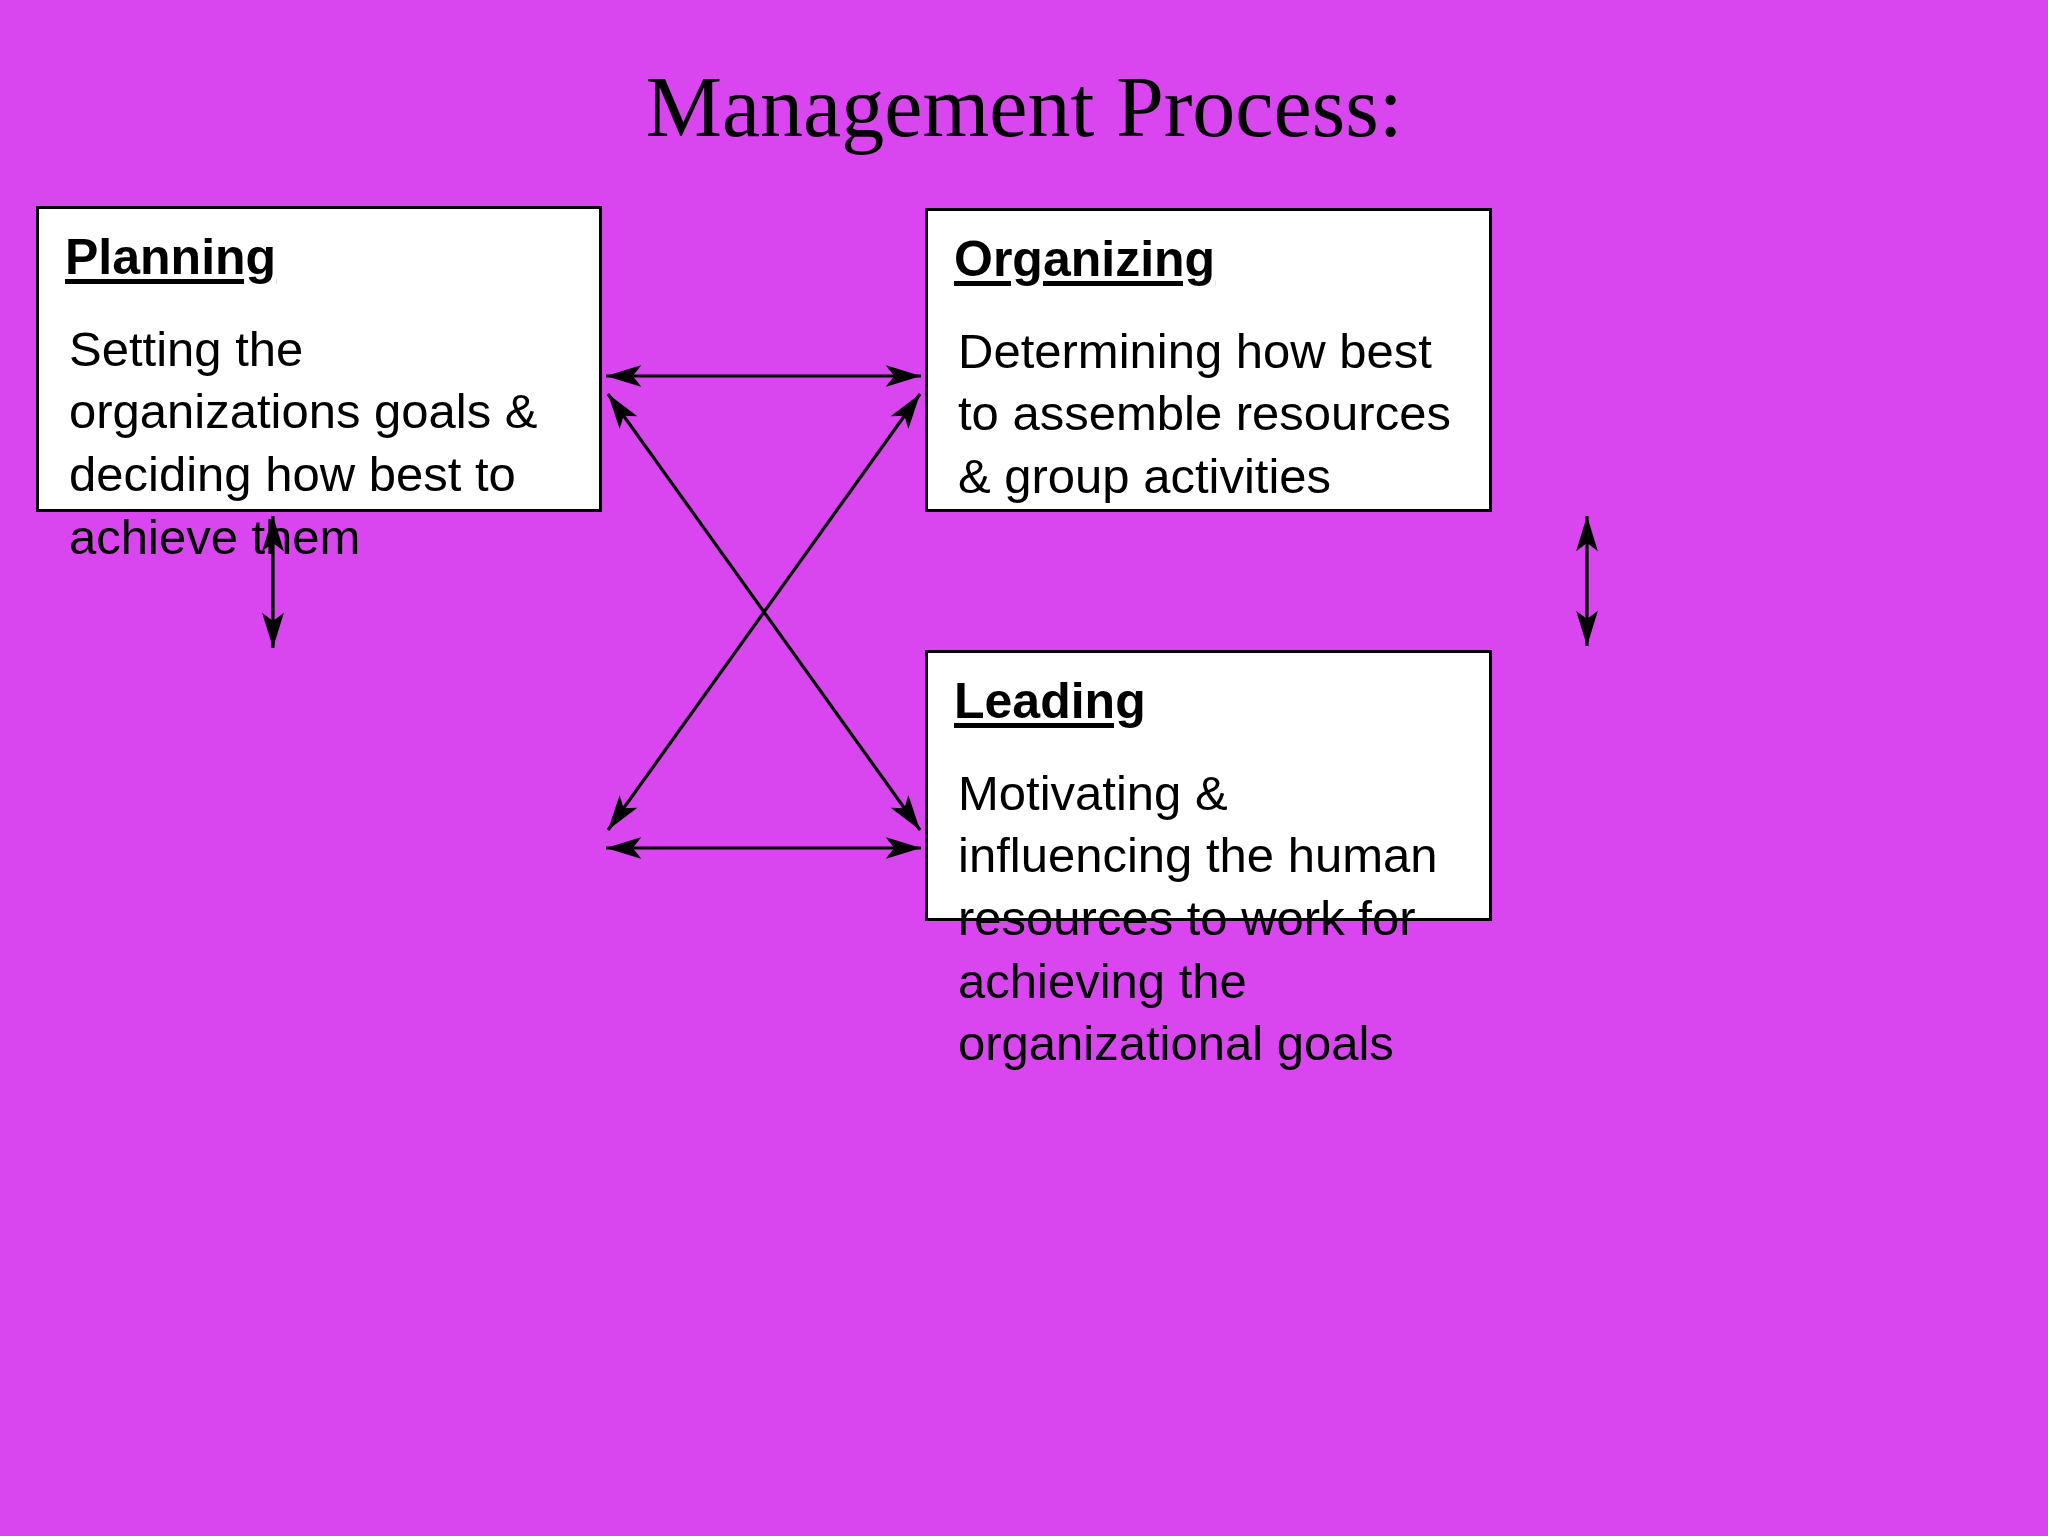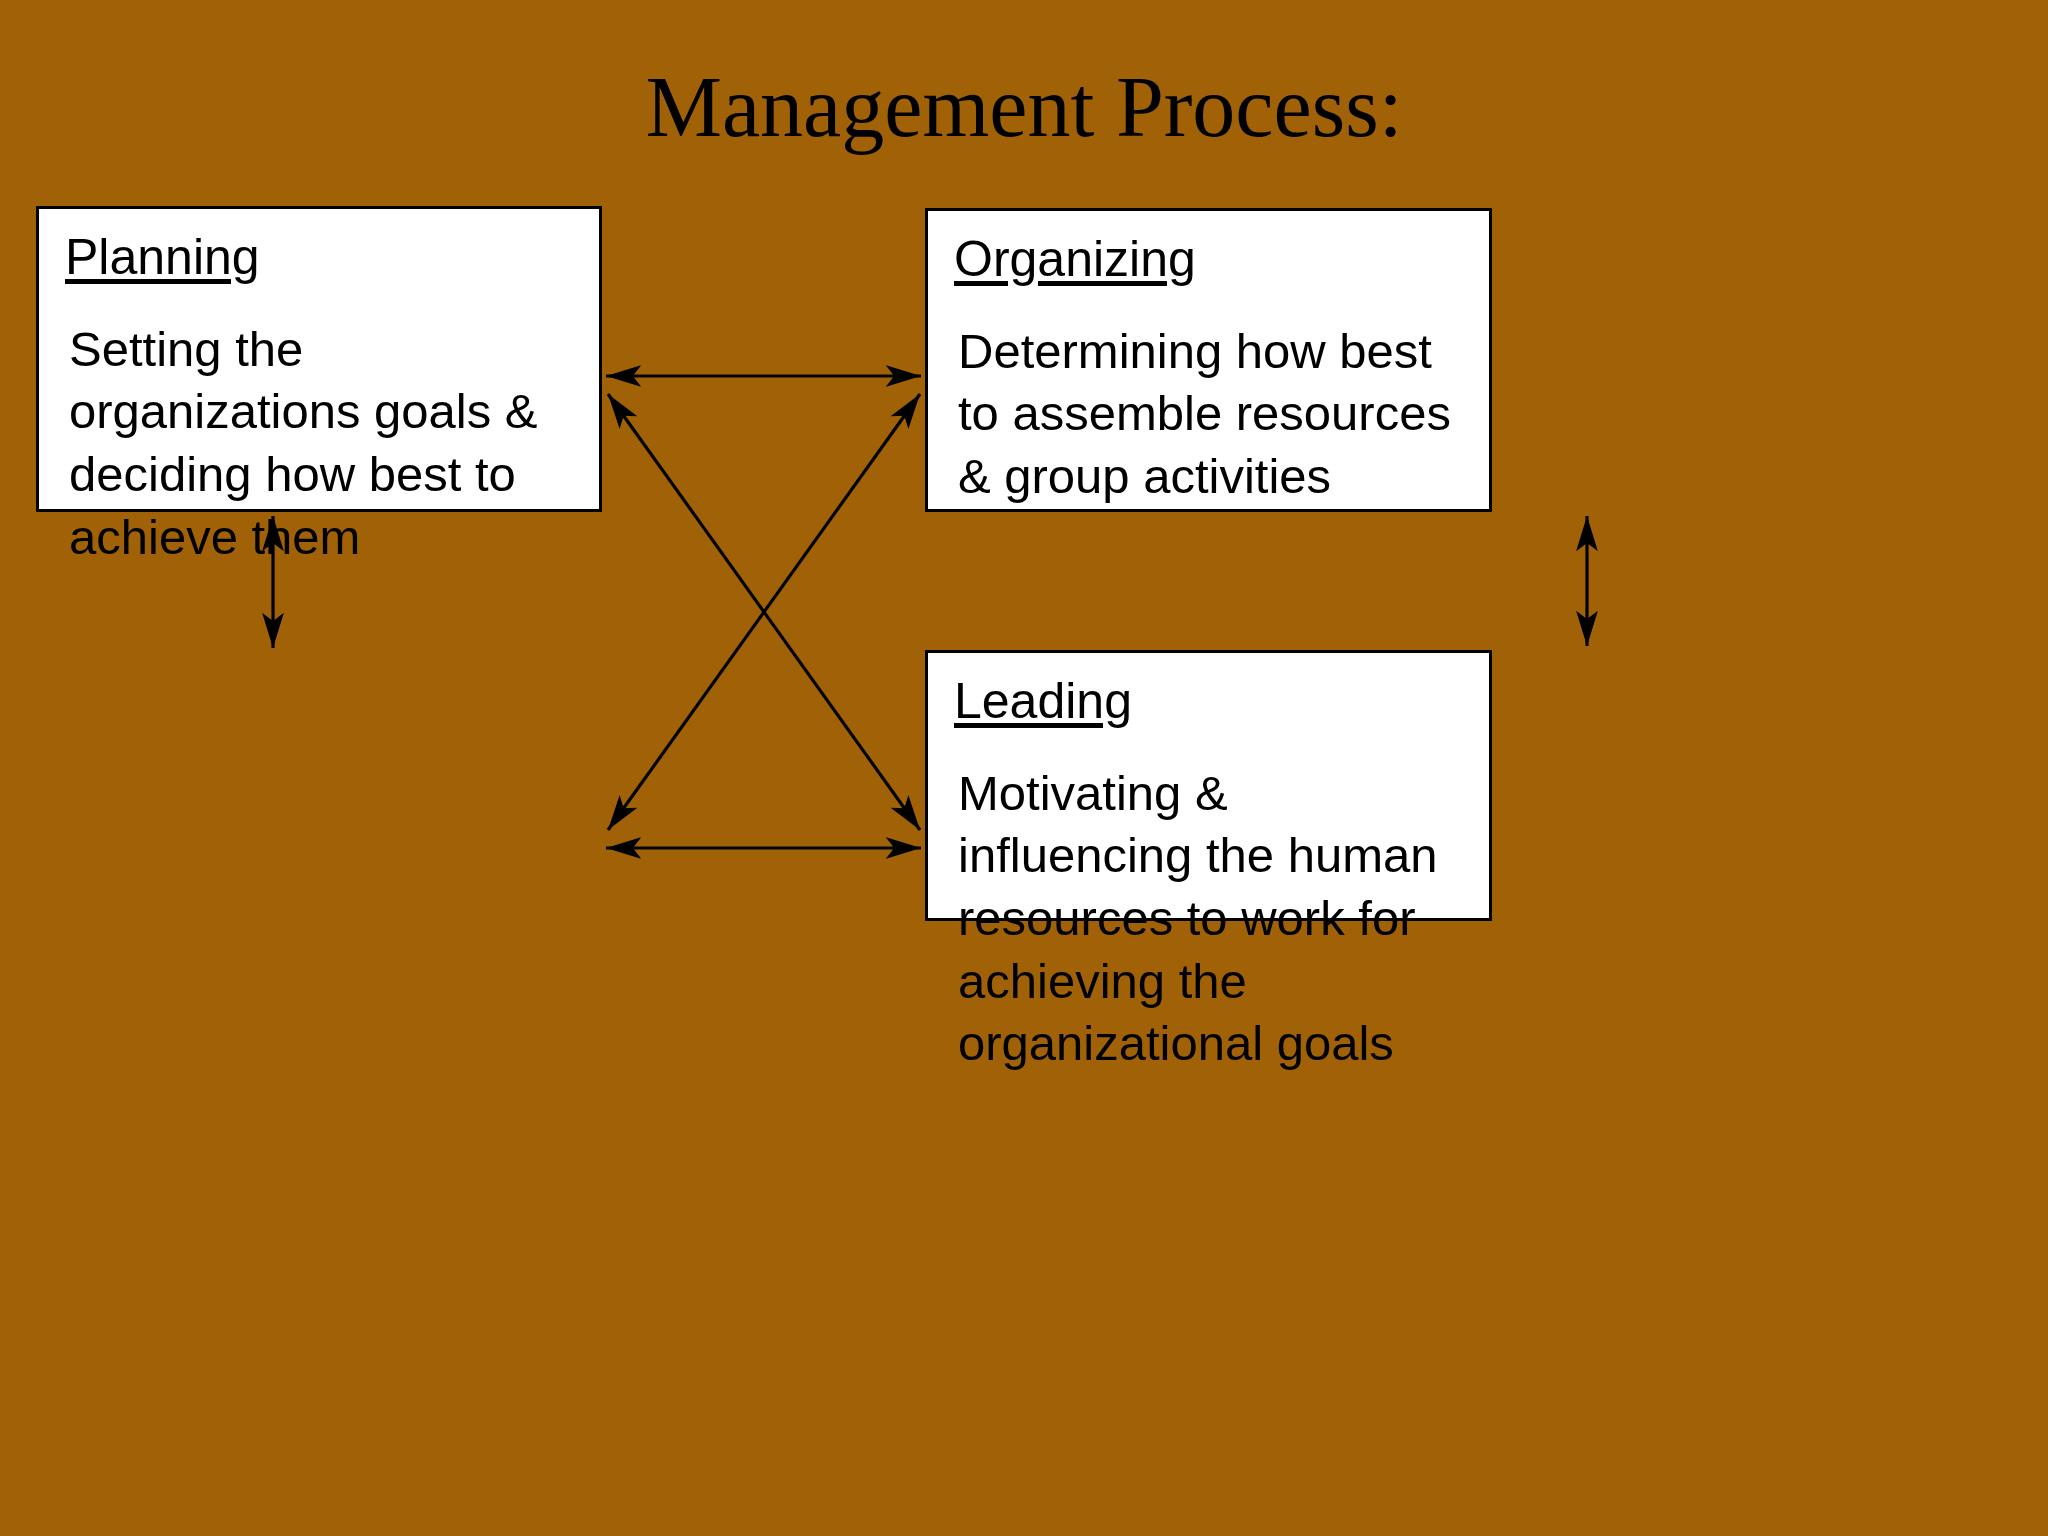--- a/index.html
+++ b/index.html
@@ -4,21 +4,21 @@
 <style>
   html, body {
     margin: 0;
     padding: 0;
     background: #ffffff;
   }
   #page {
     position: relative;
     width: 2048px;
     height: 1536px;
-    background: #a16207;
+    background: #d946ef;
     overflow: hidden;
     font-family: "Liberation Sans", sans-serif;
   }
   #title {
     position: absolute;
     left: 0;
     top: 64px;
     width: 2048px;
     text-align: center;
     font-family: "Liberation Serif", serif;
@@ -31,21 +31,21 @@
   .node {
     position: absolute;
     box-sizing: border-box;
     border: 3px solid #000000;
     background: #ffffff;
     padding: 22px 26px 10px 26px;
     z-index: 5;
   }
   .node-title {
     font-family: "Liberation Sans", sans-serif;
-    font-weight: normal;
+    font-weight: bold;
     font-size: 50px;
     line-height: 1.05;
     color: #000000;
     text-decoration: underline;
     text-underline-offset: 5px;
     text-decoration-thickness: 5px;
     display: inline-block;
     margin: 0 0 30px 0;
   }
   .node-desc {

